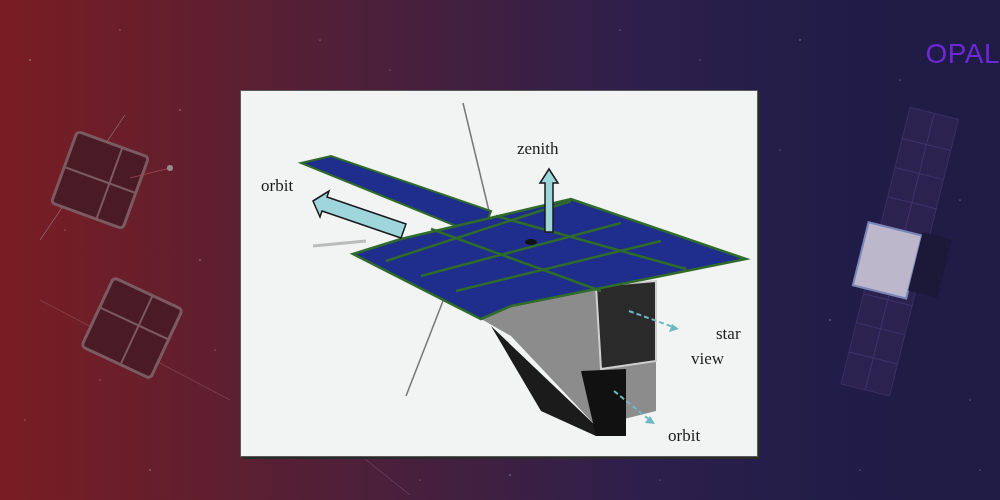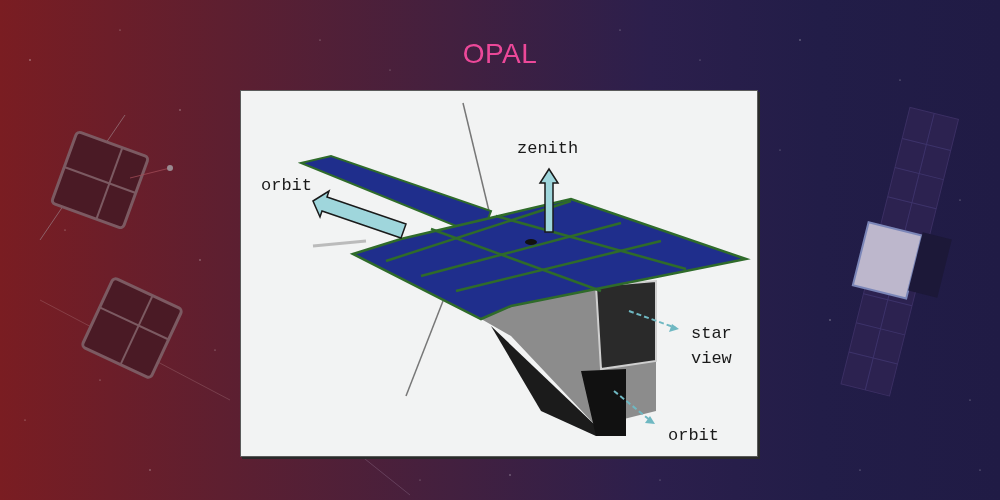--- a/index.html
+++ b/index.html
@@ -3,30 +3,30 @@
 <meta charset="utf-8">
 <style>
   html, body { margin:0; padding:0; }
   body {
     width:1000px; height:500px; overflow:hidden; position:relative;
     background: linear-gradient(90deg, #7a1d22 0%, #5e1f30 22%, #43203f 45%, #2c1f4c 65%, #221d48 82%, #201b45 100%);
     font-family: "Liberation Sans", sans-serif;
   }
   .stars { position:absolute; inset:0; pointer-events:none; }
   .title {
-    position:absolute; top:38px; left:0; width:1000px; text-align:center;
-    color:#ec4899; font-size:28px; letter-spacing:0.5px;
+    position:absolute; top:38px; left:0; width:1000px; text-align:right;
+    color:#6d28d9; font-size:28px; letter-spacing:0.5px;
   }
   .figure {
     position:absolute; left:240px; top:90px; width:516px; height:365px;
     background:#f2f3f3; border:1px solid #5a5a5a;
     box-shadow: 2px 2px 0 #2a2a2a;
   }
   .figure svg { position:absolute; left:0; top:0; }
-  .lbl { position:absolute; color:#1a1a1a; font-family:Liberation Mono, monospace; font-size:17px; }
+  .lbl { position:absolute; color:#1a1a1a; font-family:Liberation Serif, serif; font-size:17px; }
   .deco { position:absolute; }
 </style>
 </head>
 <body>
 
 <svg class="stars" width="1000" height="500">
   <g fill="#ffffff" opacity="0.55">
     <circle cx="30" cy="60" r="0.8"></circle>
       <circle cx="120" cy="30" r="0.6"></circle>
       <circle cx="180" cy="110" r="0.7"></circle>
@@ -119,16 +119,16 @@
 
     <polygon points="308,78 317,92 312,92 312,141 304,141 304,92 299,92" fill="#9fd6dc" stroke="#1a1a1a" stroke-width="1.5"></polygon>
 
     <line x1="388" y1="220" x2="435" y2="237" stroke="#6fb8c2" stroke-width="2" stroke-dasharray="5,3"></line>
     <polygon points="438,238 428,241 431,233" fill="#6fb8c2"></polygon>
     <line x1="373" y1="300" x2="410" y2="330" stroke="#6fb8c2" stroke-width="2" stroke-dasharray="5,3"></line>
     <polygon points="414,333 404,332 409,325" fill="#6fb8c2"></polygon>
   </svg>
   <span class="lbl" style="left:20px;top:85px">orbit</span>
   <span class="lbl" style="left:276px;top:48px">zenith</span>
-  <span class="lbl" style="left:450px;top:233px">star</span>
+  <span class="lbl" style="left:475px;top:233px">star</span>
   <span class="lbl" style="left:450px;top:258px">view</span>
   <span class="lbl" style="left:427px;top:335px">orbit</span>
 </div>
 
 </body></html>

